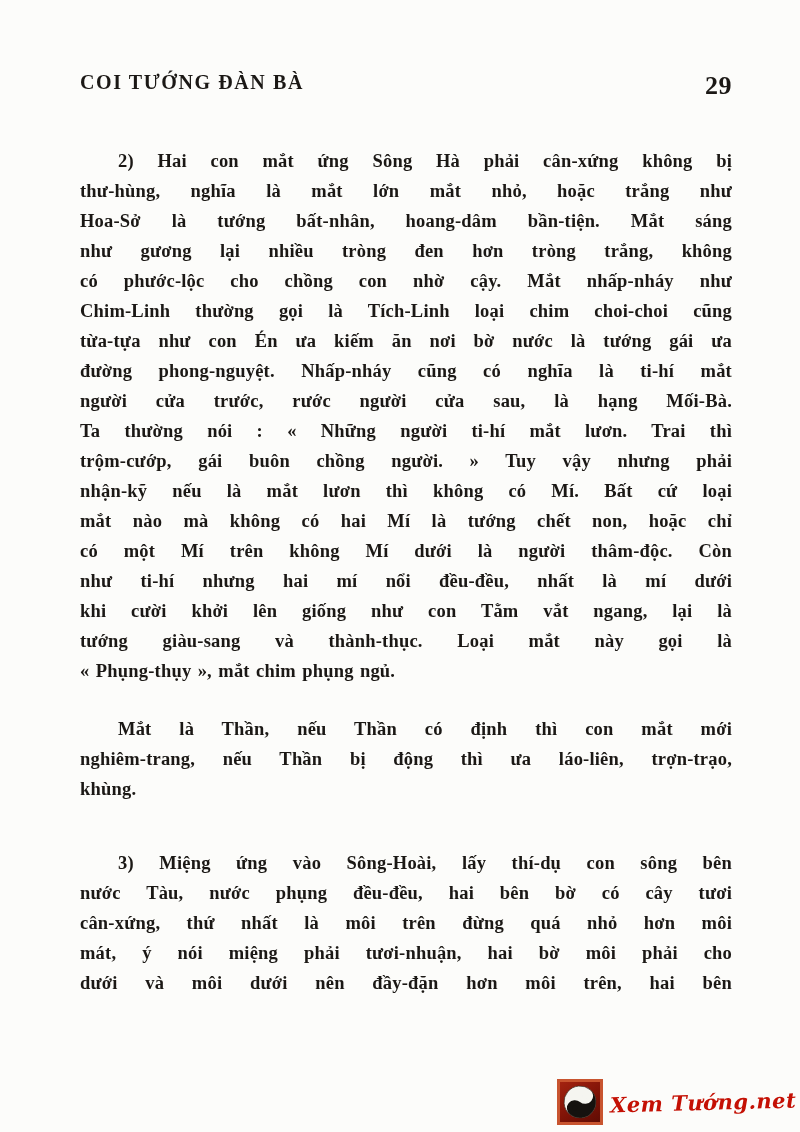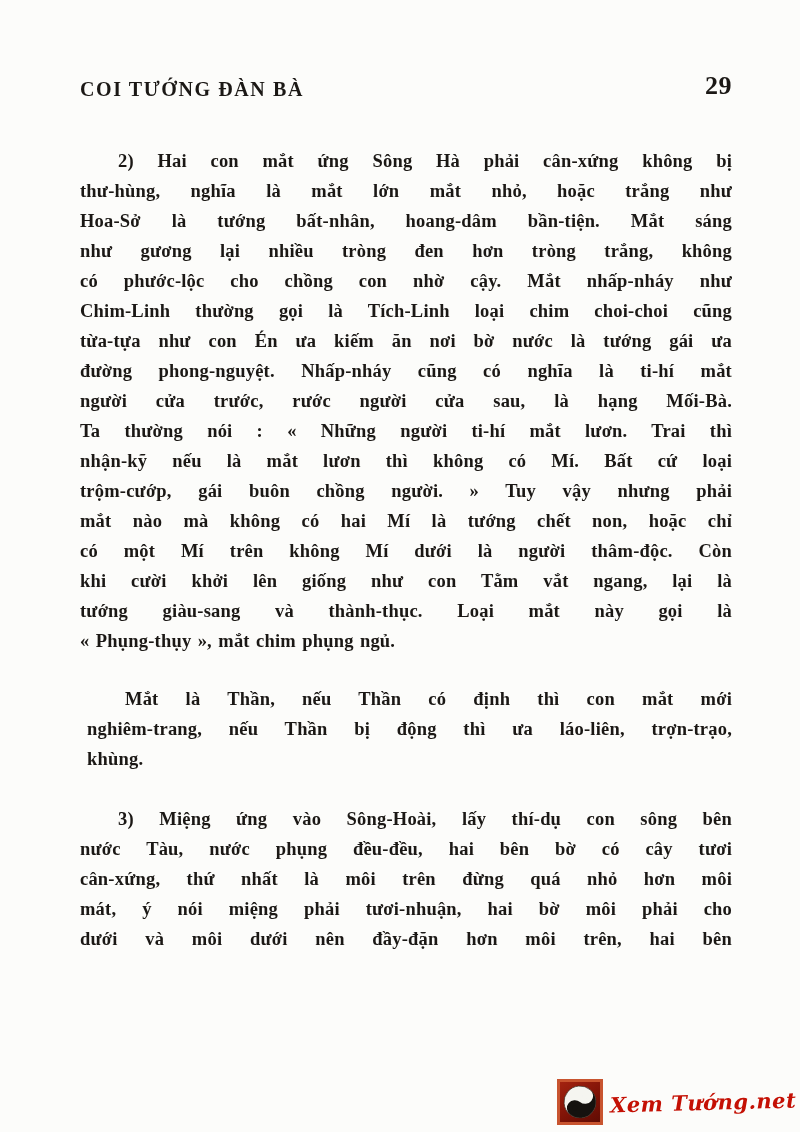--- a/index.html
+++ b/index.html
@@ -4,33 +4,33 @@
 <style>
   html,body{margin:0;padding:0;background:#ffffff;}
   .page{
     position:relative;width:800px;height:1132px;overflow:hidden;
     background:#fcfcfa;
     font-family:"Liberation Serif", serif;
     color:#1b1815;
   }
   .header{
     position:absolute;left:80px;top:71px;width:652px;
-    display:flex;justify-content:space-between;align-items:flex-end;
+    display:flex;justify-content:space-between;align-items:flex-start;
     font-weight:700;font-size:20px;letter-spacing:1.6px;
   }
   .page-number{letter-spacing:0.5px;font-size:26px;}
   .content{
     position:absolute;left:80px;top:146px;width:652px;
     font-weight:700;font-size:18.5px;line-height:30px;
     letter-spacing:0.2px;word-spacing:1.5px;
     text-rendering:optimizeLegibility;
   }
   .para{margin:0;}
-  .para.gap-1{margin-top:28px;margin-left:7px;}
-  .para.gap-2{margin-top:30px;}
+  .para.gap-1{margin-top:28px;}
+  .para.gap-2{margin-top:44px;}
   .line{
     text-align:justify;
     text-align-last:justify;
     -moz-text-align-last:justify;
     height:30px;white-space:nowrap;
   }
   .line.indent{text-indent:38px;}
   .line.short{text-align-last:left;-moz-text-align-last:left;white-space:normal;}
   .watermark{
     position:absolute;right:4px;top:1077px;height:50px;
@@ -69,24 +69,25 @@
       <div class="line indent">2) Hai con mắt ứng Sông Hà phải cân-xứng không bị</div>
       <div class="line">thư-hùng, nghĩa là mắt lớn mắt nhỏ, hoặc trắng như</div>
       <div class="line">Hoa-Sở là tướng bất-nhân, hoang-dâm bần-tiện. Mắt sáng</div>
       <div class="line">như gương lại nhiều tròng đen hơn tròng trắng, không</div>
       <div class="line">có phước-lộc cho chồng con nhờ cậy. Mắt nhấp-nháy như</div>
       <div class="line">Chim-Linh thường gọi là Tích-Linh loại chim choi-choi cũng</div>
       <div class="line">từa-tựa như con Én ưa kiếm ăn nơi bờ nước là tướng gái ưa</div>
       <div class="line">đường phong-nguyệt. Nhấp-nháy cũng có nghĩa là ti-hí mắt</div>
       <div class="line">người cửa trước, rước người cửa sau, là hạng Mối-Bà.</div>
       <div class="line">Ta thường nói : « Những người ti-hí mắt lươn. Trai thì</div>
+      <div class="line">trộm-cướp, gái buôn chồng người. » Tuy vậy nhưng phải</div>
       <div class="line">nhận-kỹ nếu là mắt lươn thì không có Mí. Bất cứ loại</div>
-      <div class="line">trộm-cướp, gái buôn chồng người. » Tuy vậy nhưng phải</div>
       <div class="line">mắt nào mà không có hai Mí là tướng chết non, hoặc chỉ</div>
       <div class="line">có một Mí trên không Mí dưới là người thâm-độc. Còn</div>
+      <div class="line">như ti-hí nhưng hai mí nổi đều-đều, nhất là mí dưới</div>
       <div class="line">khi cười khởi lên giống như con Tằm vắt ngang, lại là</div>
       <div class="line">tướng giàu-sang và thành-thục. Loại mắt này gọi là</div>
       <div class="line short">« Phụng-thụy », mắt chim phụng ngủ.</div>
     </div>
 
     <div class="para gap-1">
       <div class="line indent">Mắt là Thần, nếu Thần có định thì con mắt mới</div>
       <div class="line">nghiêm-trang, nếu Thần bị động thì ưa láo-liên, trợn-trạo,</div>
       <div class="line short">khùng.</div>
     </div>

